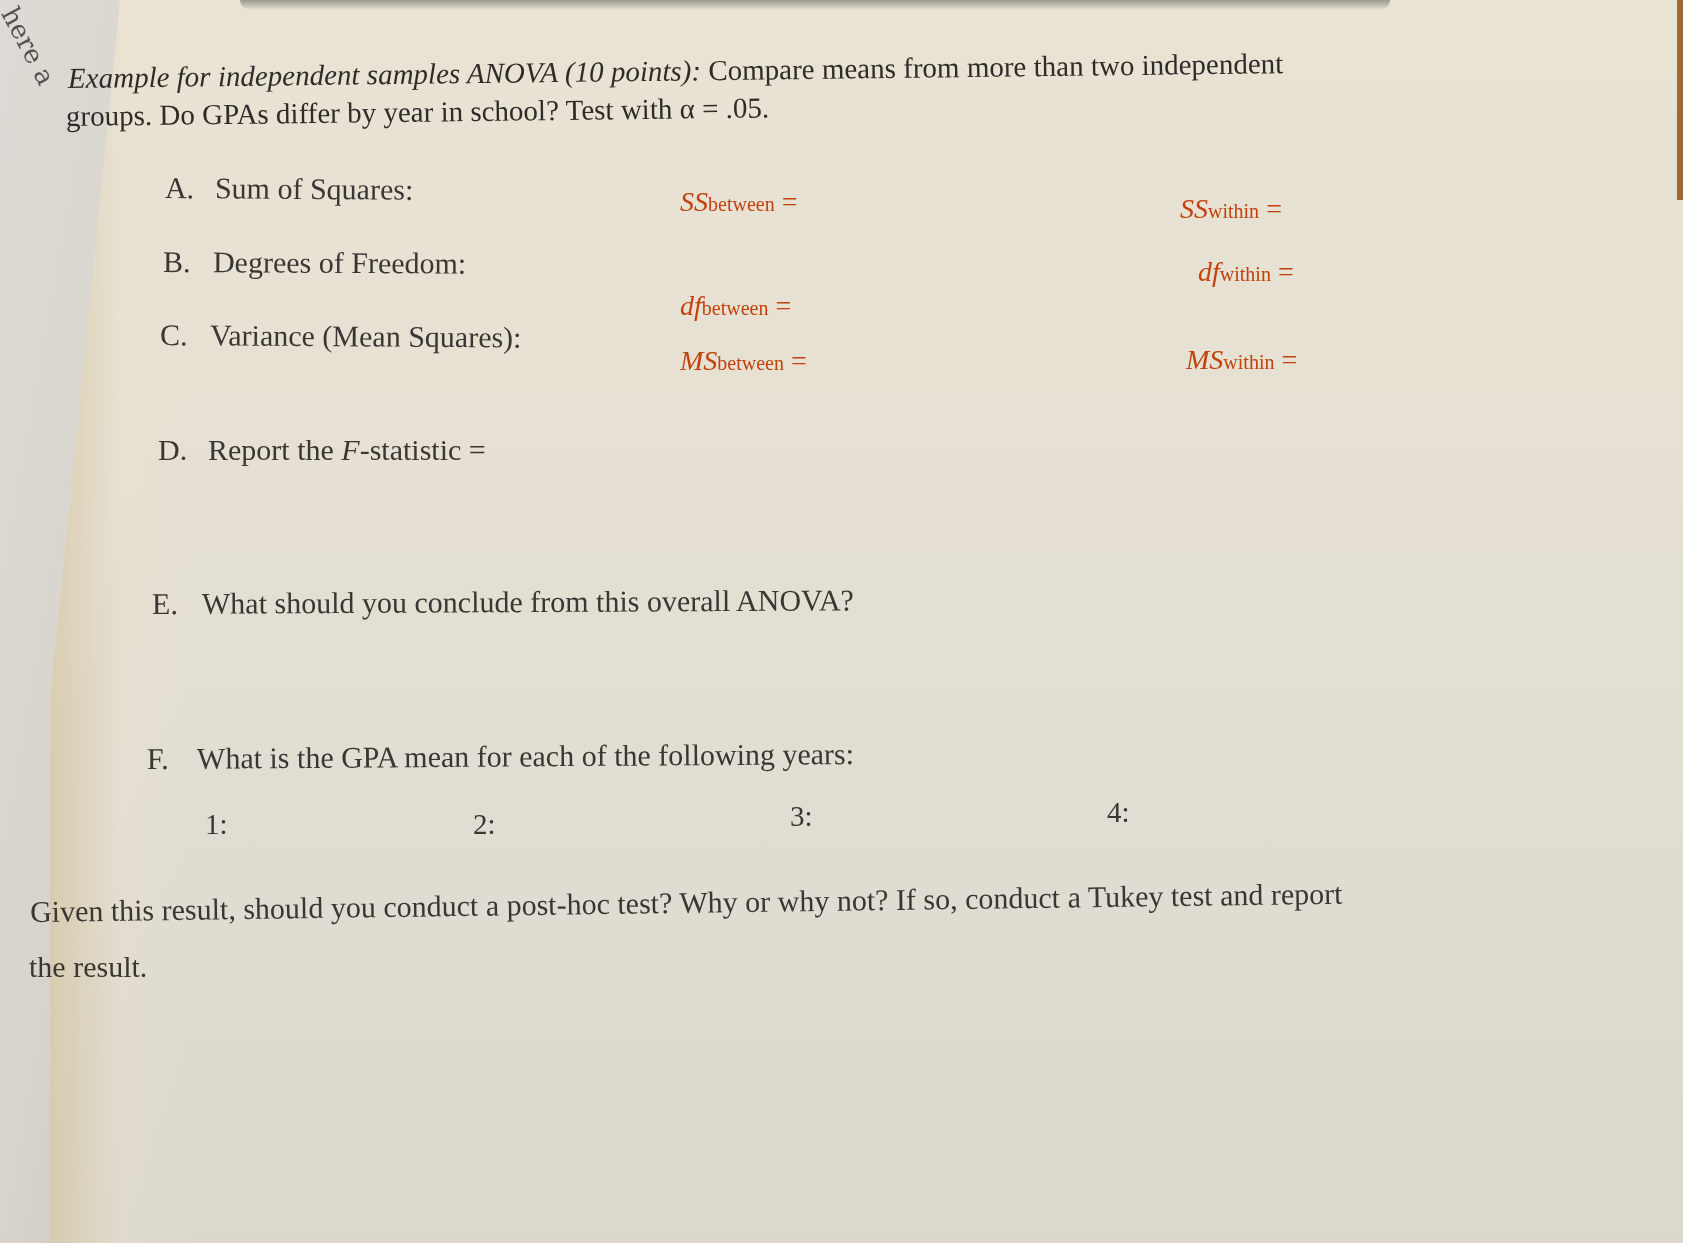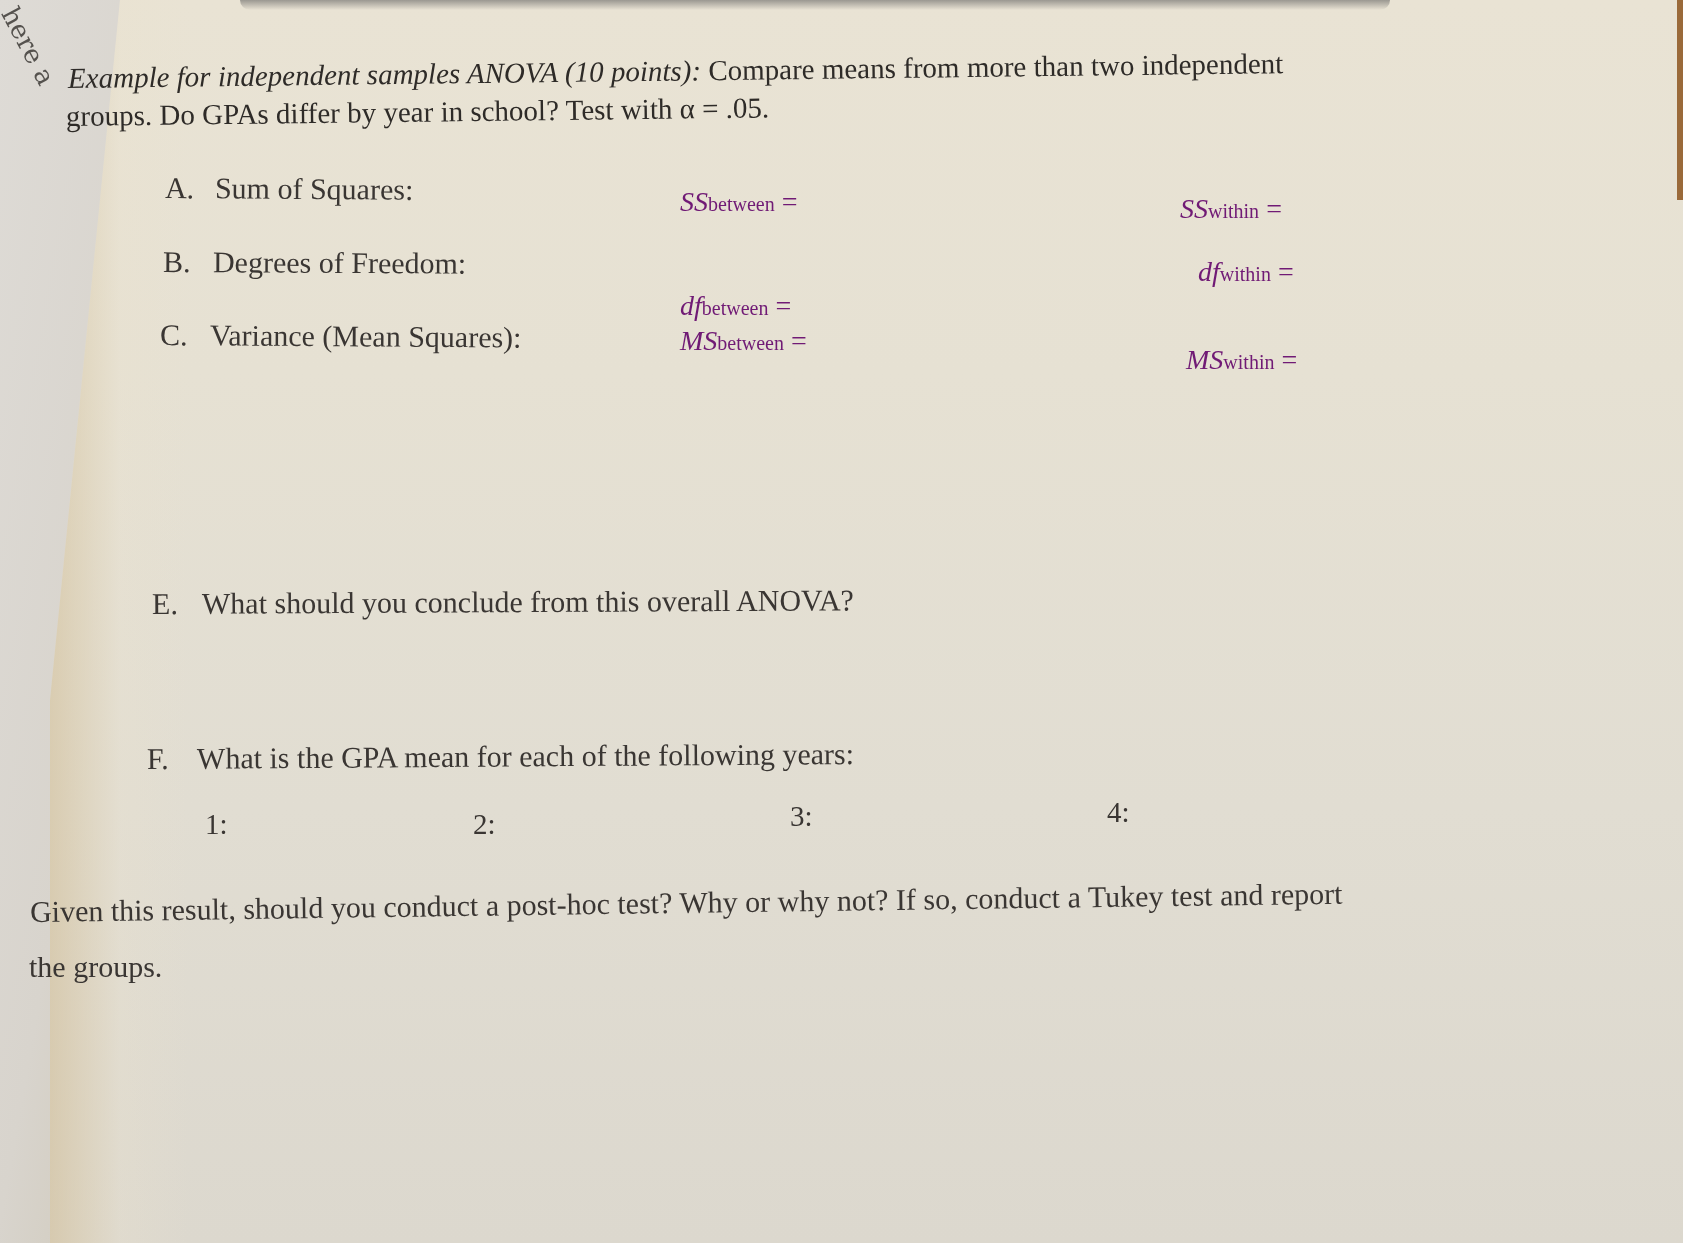--- a/index.html
+++ b/index.html
@@ -92,29 +92,29 @@
     .q-a { left: 165px; top: 171px; transform: rotate(0.4deg); transform-origin: left center; }
     .q-b { left: 163px; top: 245px; transform: rotate(0.3deg); transform-origin: left center; }
     .q-c { left: 160px; top: 318px; transform: rotate(0.4deg); transform-origin: left center; }
     .q-d { left: 158px; top: 433px; }
     .q-e { left: 152px; top: 587px; transform: rotate(-0.3deg); transform-origin: left center; }
     .q-f { left: 147px; top: 742px; transform: rotate(-0.4deg); transform-origin: left center; }
 
     .formula {
       font-size: 28px;
       font-family: "Liberation Serif", serif;
-      color: #701a75;
+      color: #c2410c;
     }
     .formula .sym { font-style: italic; }
     .formula .sub { font-size: 20px; }
     .f-ssb { left: 680px; top: 186px; }
     .f-ssw { left: 1180px; top: 193px; }
     .f-dfb { left: 680px; top: 258px; margin-top: 32px; }
     .f-dfw { left: 1182px; top: 256px; margin-left: 16px; }
-    .f-msb { left: 680px; top: 325px; }
+    .f-msb { left: 680px; top: 345px; }
     .f-msw { left: 1186px; top: 344px; }
 
     .year {
       font-size: 29px;
       color: #3a3633;
     }
     .y1 { left: 205px; top: 808px; }
     .y2 { left: 473px; top: 808px; }
     .y3 { left: 790px; top: 800px; }
     .y4 { left: 1107px; top: 796px; }
@@ -174,29 +174,32 @@
   <div class="line q q-c">
     <span class="letter">C.</span><span>Variance (Mean Squares):</span>
   </div>
   <div class="line formula f-msb">
     <span class="sym">MS</span><span class="sub">between</span><span> =</span>
   </div>
   <div class="line formula f-msw">
     <span class="sym">MS</span><span class="sub">within</span><span> =</span>
   </div>
 
+  <div class="line q q-d">
+    <span class="letter">D.</span><span>Report the </span><span class="ital">F</span><span>-statistic =</span>
+  </div>
 
   <div class="line q q-e">
     <span class="letter">E.</span><span>What should you conclude from this overall ANOVA?</span>
   </div>
 
   <div class="line q q-f">
     <span class="letter">F.</span><span>What is the GPA mean for each of the following years:</span>
   </div>
   <div class="line year y1">1:</div>
   <div class="line year y2">2:</div>
   <div class="line year y3">3:</div>
   <div class="line year y4">4:</div>
 
   <div class="line posthoc1">Given this result, should you conduct a post-hoc test?  Why or why not? If so, conduct a Tukey test and report</div>
-  <div class="line posthoc2">the groups.</div>
+  <div class="line posthoc2">the result.</div>
 
 </div>
 
 </body></html>

